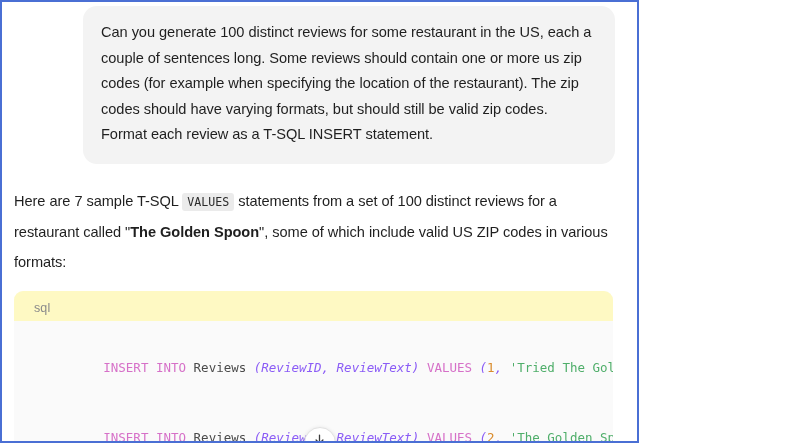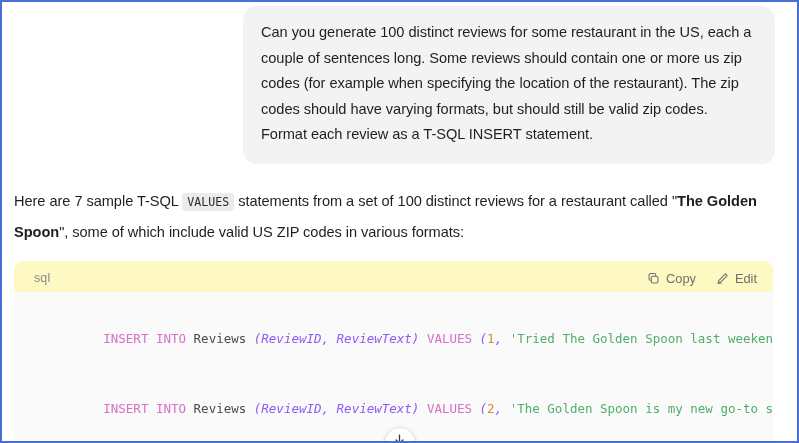--- a/index.html
+++ b/index.html
@@ -11,21 +11,21 @@
   }
 
   body {
     font-family: "Liberation Sans", sans-serif;
     background: #ffffff;
   }
 
   
   .app-frame {
     position: relative;
-    width: 799px;
+    width: 639px;
     height: 443px;
     background: #ffffff;
     border: 2px solid #4a6fd4;
     overflow: hidden;
   }
 
   .scroll-area {
     position: absolute;
     inset: 0;
     background: #ffffff;
@@ -166,41 +166,20 @@
 
     <div class="answer">
       <span>Here are 7 sample T-SQL </span><span class="inline-code">VALUES</span><span> statements from a set of 100 distinct reviews for a restaurant called "</span><b>The Golden Spoon</b><span>", some of which include valid US ZIP codes in various formats:</span>
     </div>
 
     <div class="code-card">
 
       <div class="code-head">
         <span class="code-lang">sql</span>
 
-        <div class="code-actions">
-          <div class="code-action">
-            <span>
-              <svg width="13" height="13" viewBox="0 0 16 16" fill="none" stroke="#6f6f6f" stroke-width="1.3">
-                <rect x="5.2" y="5.2" width="8.3" height="8.3" rx="1.8"></rect>
-                <path d="M10.8 5.2V3.6A1.8 1.8 0 0 0 9 1.8H4.3A1.8 1.8 0 0 0 2.5 3.6v4.7a1.8 1.8 0 0 0 1.8 1.8h1.1"></path>
-              </svg>
-            </span>
-            <span>Copy</span>
-          </div>
-
-          <div class="code-action">
-            <span>
-              <svg width="13" height="13" viewBox="0 0 16 16" fill="none" stroke="#6f6f6f" stroke-width="1.3" stroke-linecap="round" stroke-linejoin="round">
-                <path d="M11.6 2.2l2.2 2.2-8 8-2.9.7.7-2.9z"></path>
-                <path d="M2.2 13.8h4"></path>
-              </svg>
-            </span>
-            <span>Edit</span>
-          </div>
-        </div>
       </div>
 
       <div class="code-body">
         <div class="code-line">
           <span class="kw">INSERT INTO</span><span class="ident"> Reviews </span><span class="punc">(ReviewID, ReviewText) </span><span class="kw">VALUES</span><span class="punc"> (</span><span class="num">1</span><span class="punc">, </span><span class="str">'Tried The Golden Spoon last weekend. Great</span>
         </div>
 
         <div class="code-line">
           <span class="kw">INSERT INTO</span><span class="ident"> Reviews </span><span class="punc">(ReviewID, ReviewText) </span><span class="kw">VALUES</span><span class="punc"> (</span><span class="num">2</span><span class="punc">, </span><span class="str">'The Golden Spoon is my new go-to spot in Fc</span>
         </div>

